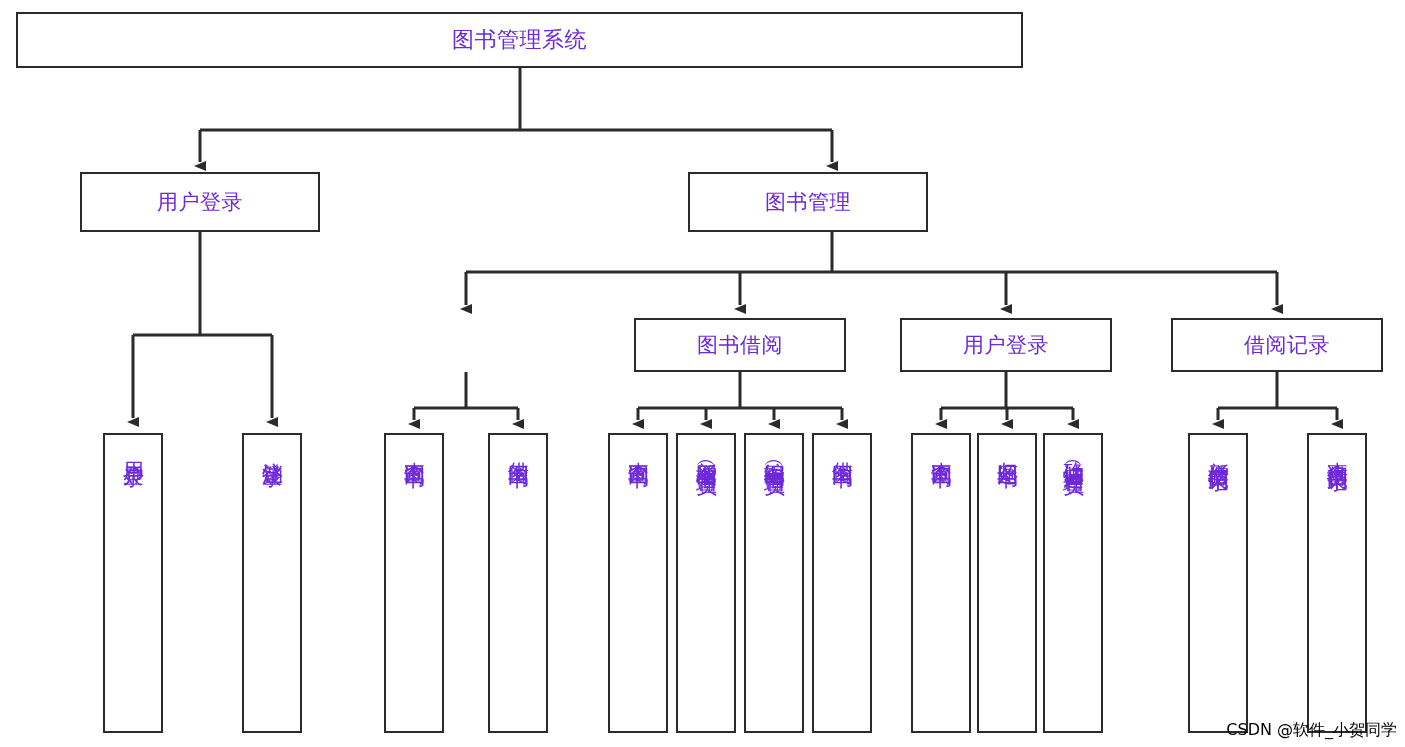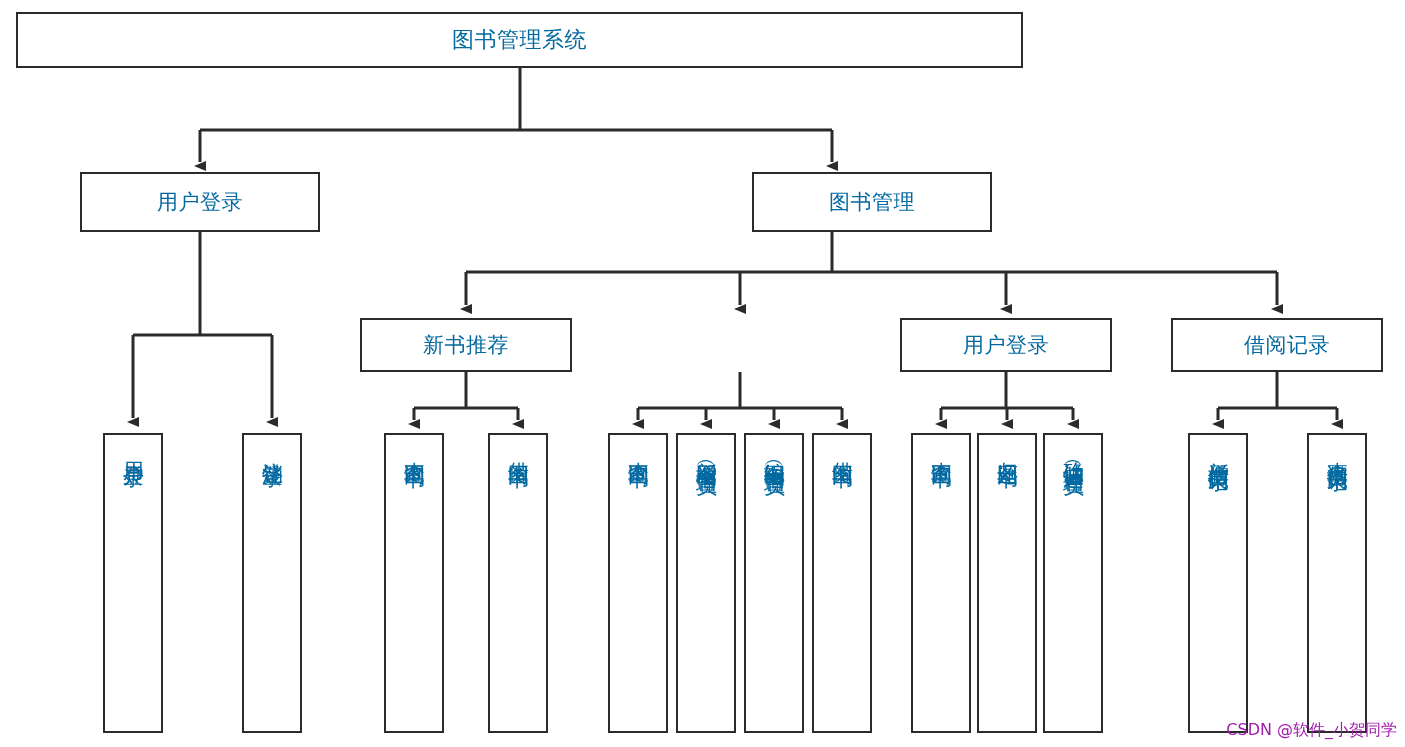--- a/index.html
+++ b/index.html
@@ -27,21 +27,21 @@
     pointer-events: none;
   }
   .node {
     position: absolute;
     box-sizing: border-box;
     background: #ffffff;
     border: 2px solid #2b2b2b;
     display: flex;
     align-items: center;
     justify-content: center;
-    color: #0369a1;
+    color: #6d28d9;
     z-index: 2;
   }
   .node .label {
     display: block;
     text-align: center;
     letter-spacing: 0.5px;
   }
   
   .node.horiz .label {
     font-size: 21px;
@@ -63,21 +63,21 @@
     font-size: 21px;
     line-height: 1.28;
     letter-spacing: 2px;
     white-space: nowrap;
   }
   #watermark {
     position: absolute;
     right: 8px;
     bottom: 6px;
     font-size: 16px;
-    color: #a21caf;
+    color: #000000;
     white-space: nowrap;
     z-index: 3;
     font-family: "DejaVu Sans", "Liberation Sans", sans-serif;
     margin-left: 28px;
   }
 </style>
 </head>
 <body>
 
 <div id="canvas">
@@ -136,28 +136,28 @@
   </svg>
 
   <div class="node horiz root" style="left:16px; top:12px; width:1007px; height:56px;">
     <span class="label">图书管理系统</span>
   </div>
 
   <div class="node horiz" style="left:80px; top:172px; width:240px; height:60px;">
     <span class="label">用户登录</span>
   </div>
 
-  <div class="node horiz" style="left:752px; top:172px; width:240px; height:60px;">
+  <div class="node horiz" style="left:688px; top:172px; width:240px; height:60px;">
     <span class="label">图书管理</span>
   </div>
 
-  <div class="node horiz" style="left:360px; top:318px; width:212px; height:54px;">
-    <span class="label">新书推荐</span>
-  </div>
-
+
+  <div class="node horiz" style="left:634px; top:318px; width:212px; height:54px;">
+    <span class="label">图书借阅</span>
+  </div>
 
   <div class="node horiz" style="left:900px; top:318px; width:212px; height:54px;">
     <span class="label">用户登录</span>
   </div>
 
   <div class="node horiz" style="left:1171px; top:318px; width:212px; height:54px;padding-left:20px;">
     <span class="label">借阅记录</span>
   </div>
 
   <div class="node vert" style="left:103px; top:433px; width:60px; height:300px;">

